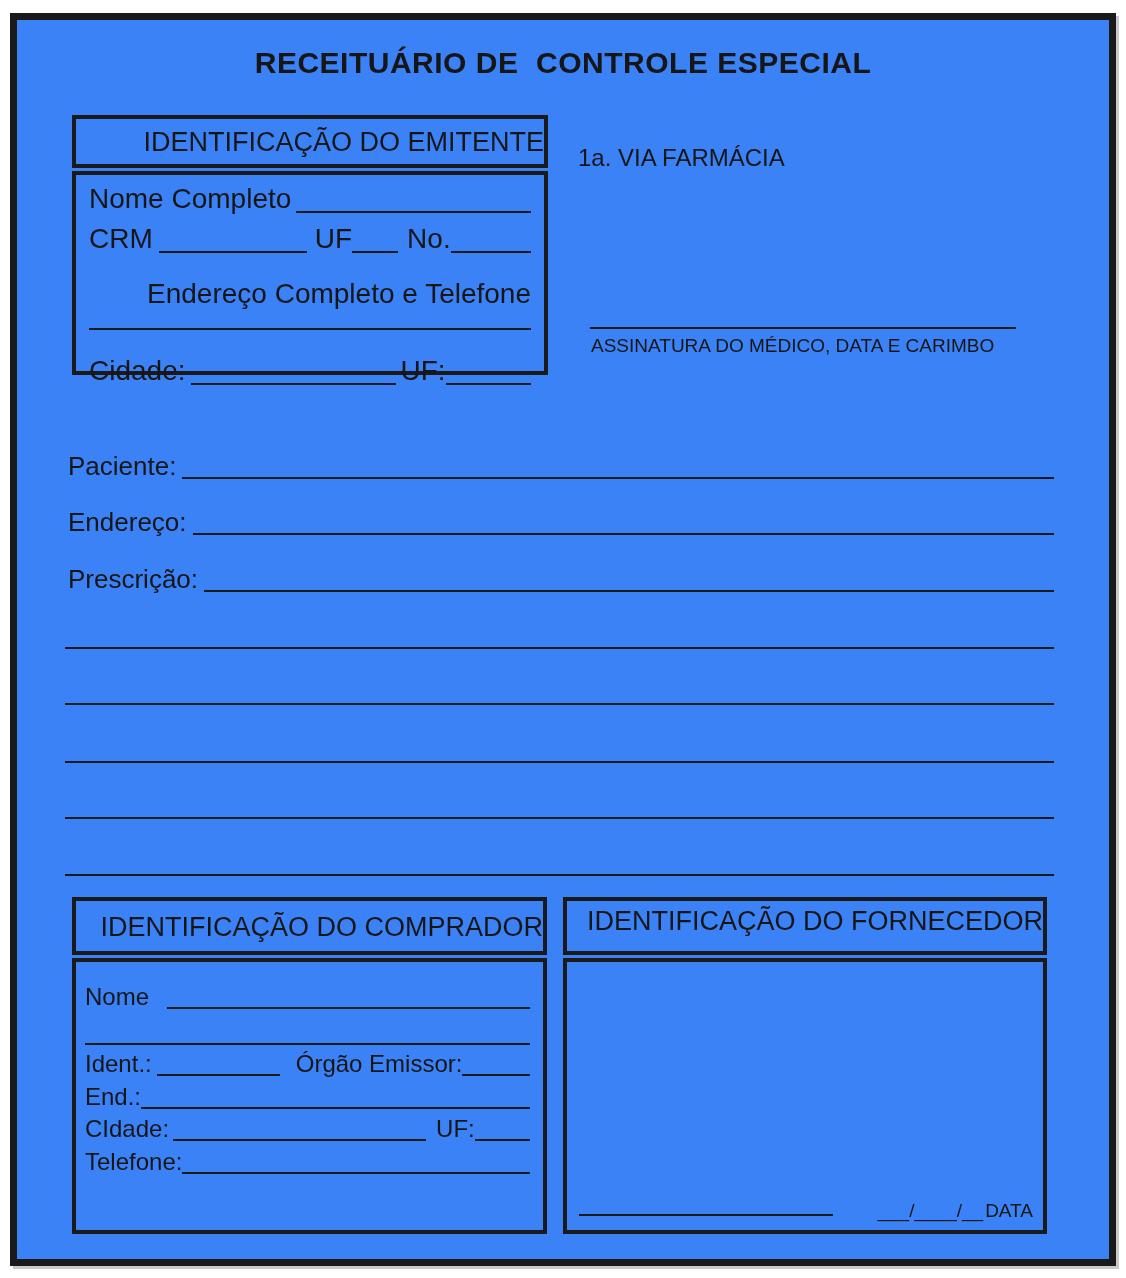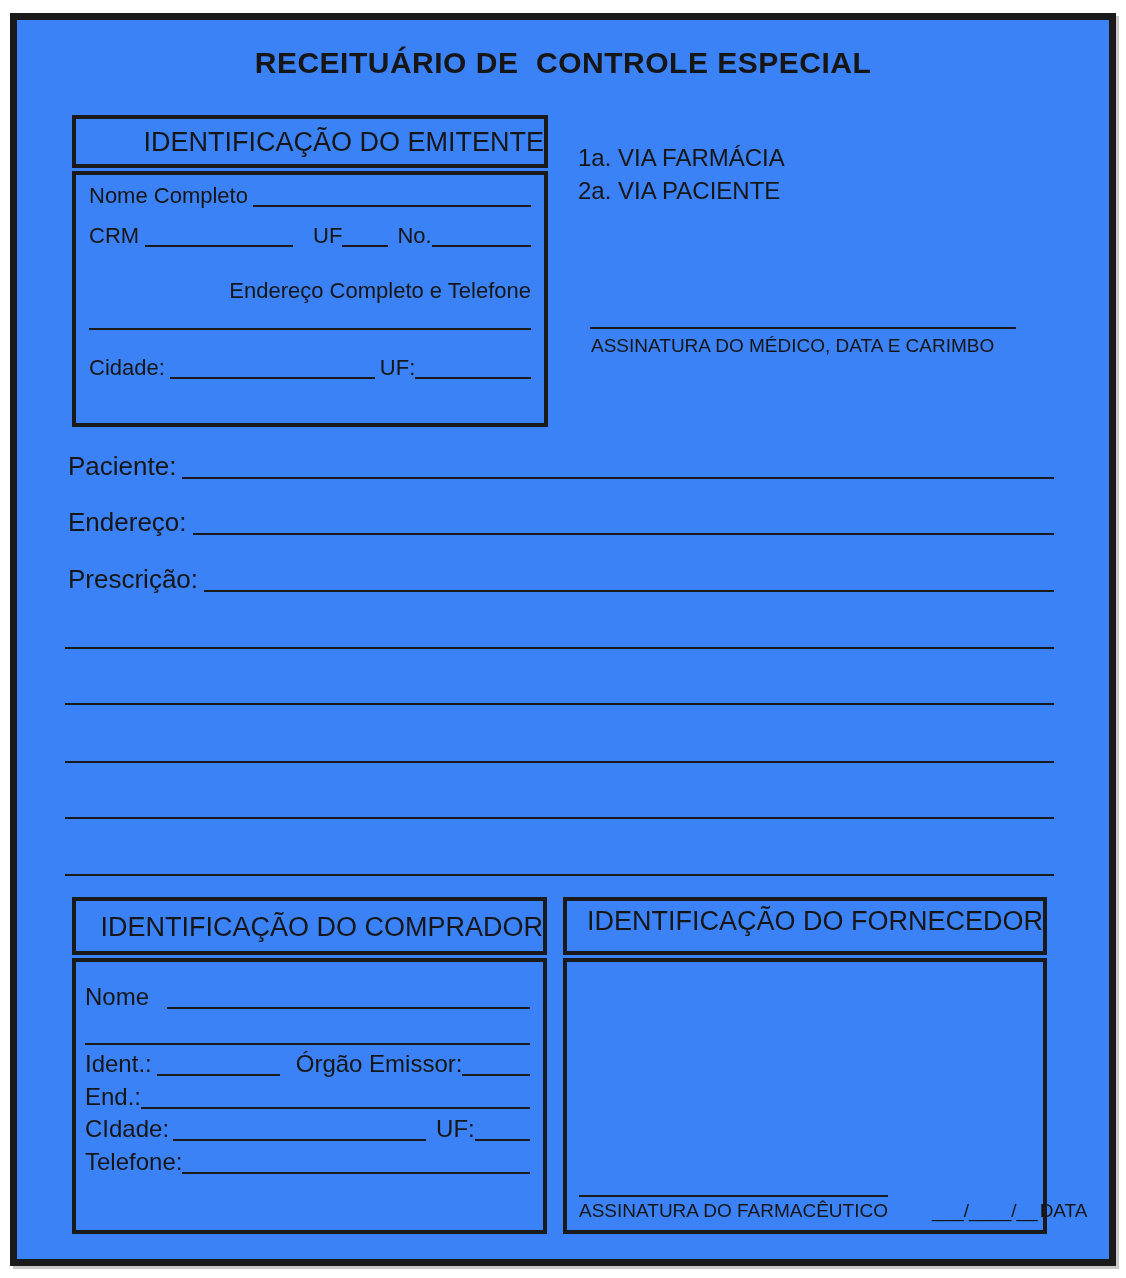--- a/index.html
+++ b/index.html
@@ -25,21 +25,21 @@
   
   .sec { position: absolute; }
   .sec-head {
     border: 4px solid #1a1a1a; text-align: right;
     font-size: 27px; line-height: 1; white-space: nowrap; overflow: hidden;
   }
   .sec-body { border: 4px solid #1a1a1a; margin-top: 3px; position: relative; }
 
   #emitente { left: 55px; top: 95px; width: 476px; }
   #emitente .sec-head { height: 53px; padding-top: 10px; }
-  #emitente .sec-body { height: 256px; font-size: 22px; }
+  #emitente .sec-body { height: 204px; font-size: 28px; }
 
   #comprador { left: 55px; top: 877px; width: 475px; }
   #comprador .sec-head { height: 58px; padding-top: 13px; }
   #comprador .sec-body { height: 276px; font-size: 24px; }
 
   #fornecedor { left: 546px; top: 877px; width: 484px; }
   #fornecedor .sec-head { height: 58px; padding-top: 7px; }
   #fornecedor .sec-body { height: 276px; }
 
   .row {
@@ -90,42 +90,41 @@
   <div class="sec" id="emitente">
     <div class="sec-head">IDENTIFICAÇÃO DO EMITENTE</div>
     <div class="sec-body">
       <div class="row" style="top:10px;">
         <span class="lbl">Nome Completo</span>
         <span class="fill" style="margin-left:5px;"></span>
       </div>
       <div class="row" style="top:50px;">
         <span class="lbl">CRM</span>
         <span class="seg" style="width:148px; margin-left:6px;"></span>
-        <span class="lbl" style="margin-left:20px;">UF</span>
+        <span class="lbl" style="margin-left:8px;">UF</span>
         <span class="seg" style="width:46px;"></span>
         <span class="lbl" style="margin-left:9px;">No.</span>
         <span class="fill"></span>
       </div>
       <div class="row" style="top:105px;flex-direction:column;">
         <span class="lbl">Endereço Completo e Telefone</span>
         <span class="fill"></span>
       </div>
       <div class="rule" style="top:153px;"></div>
       <div class="row" style="top:182px;">
         <span class="lbl">Cidade:</span>
         <span class="seg" style="width:205px; margin-left:5px;"></span>
         <span class="lbl" style="margin-left:5px;">UF:</span>
         <span class="fill"></span>
       </div>
     </div>
   </div>
 
   <div class="vias">
     <div>1a. VIA FARMÁCIA</div>
-    <div>2a. VIA PACIENTE</div>
   </div>
 
   <div class="med-sign-line"></div>
   <div class="med-sign-label">ASSINATURA DO MÉDICO, DATA E CARIMBO</div>
 
   <div class="mid-row" style="top:433px;">
     <span class="lbl">Paciente:</span>
     <span class="fill"></span>
   </div>
   <div class="mid-row" style="top:489px;">
@@ -172,21 +171,20 @@
       </div>
     </div>
   </div>
 
   <div class="sec" id="fornecedor">
     <div class="sec-head">IDENTIFICAÇÃO DO FORNECEDOR</div>
     <div class="sec-body">
       <div class="forn-bottom">
         <div class="fb-left">
           <div class="fb-line"></div>
-          <div class="fb-label">ASSINATURA DO FARMACÊUTICO</div>
         </div>
         <div class="fb-right">
           <div class="fb-date">___/____/__</div>
           <div class="fb-label">DATA</div>
         </div>
       </div>
     </div>
   </div>
 
 </div>

